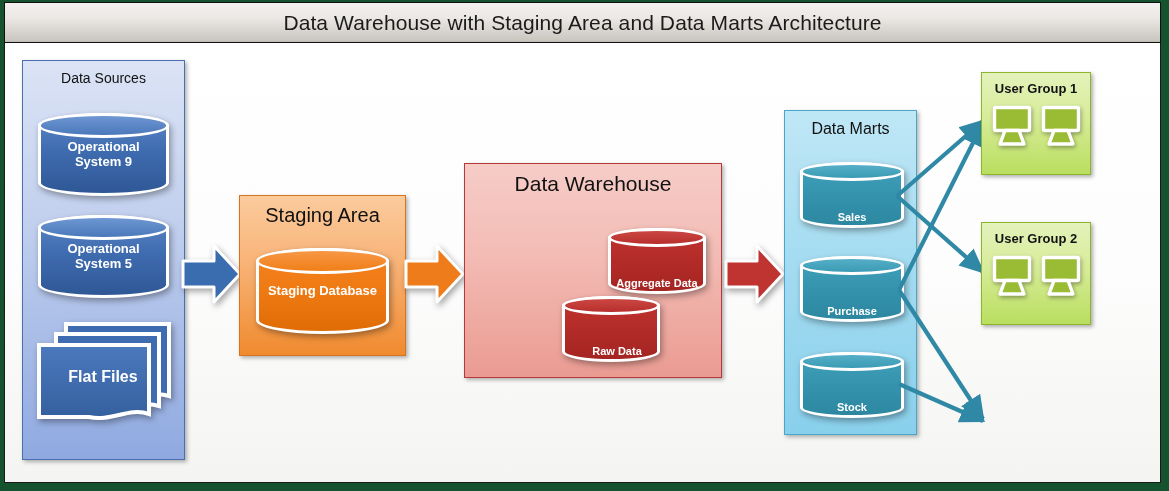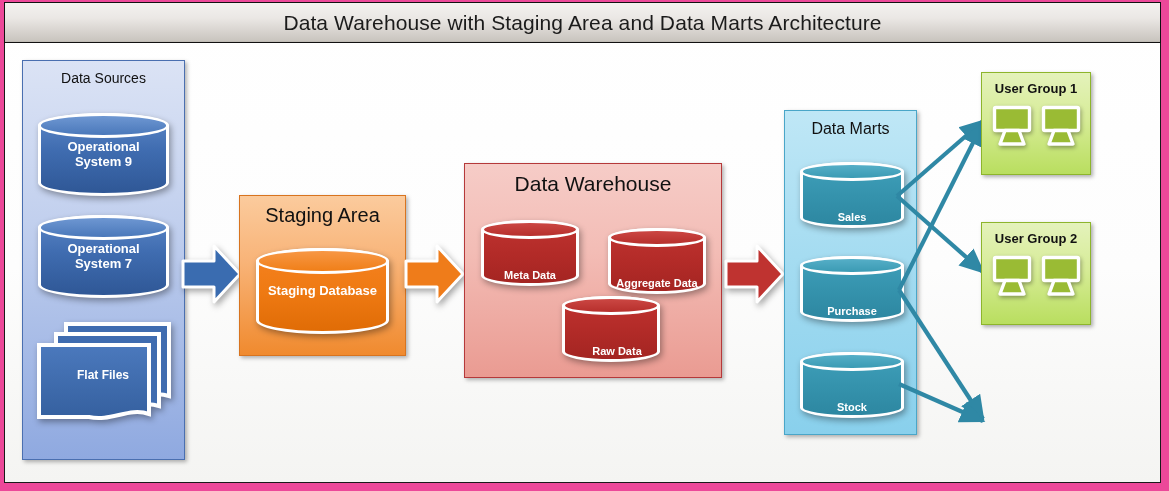--- a/index.html
+++ b/index.html
@@ -7,21 +7,21 @@
     padding: 0;
     background: #ffffff;
   }
   body {
     font-family: "Liberation Sans", sans-serif;
   }
   #canvas {
     position: relative;
     width: 1169px;
     height: 491px;
-    background: #ec4899;
+    background: #14532d;
     overflow: hidden;
   }
 
   
   .outer-frame {
     position: absolute;
     left: 4px;
     top: 2px;
     width: 1157px;
     height: 481px;
@@ -142,21 +142,21 @@
 
   
   .files-stack { position: absolute; filter: drop-shadow(2px 3px 3px rgba(0,0,0,0.35)); }
   .files-stack svg { display: block; }
   .files-label {
     position: absolute;
     width: 100%;
     text-align: center;
     color: #ffffff;
     font-weight: bold;
-    font-size: 12px;
+    font-size: 16px;
   }
 
   
   .arrow { position: absolute; filter: drop-shadow(2px 3px 3px rgba(0,0,0,0.35)); }
   .arrow svg { display: block; }
 
   
   .ugroup {
     position: absolute;
     box-sizing: border-box;
@@ -207,21 +207,21 @@
   <div class="cyl cyl-blue" style="left:38px; top:113px; width:131px; height:83px;">
     <div class="cyl-label lbl-big">
       <span>Operational</span><br>
       <span>System 9</span>
     </div>
   </div>
 
   <div class="cyl cyl-blue" style="left:38px; top:215px; width:131px; height:83px;">
     <div class="cyl-label lbl-big">
       <span>Operational</span><br>
-      <span>System 7</span>
+      <span>System 5</span>
     </div>
   </div>
 
   <div class="files-stack" style="left:33px; top:318px; width:140px; height:110px;">
     <svg width="140" height="110" viewBox="0 0 140 110">
       <g stroke="#ffffff" stroke-width="4" fill="#3f6cb0">
         <path d="M33,6 L136,6 L136,78 C118,72 101,84 82,80 L33,80 Z"></path>
         <path d="M23,16 L126,16 L126,88 C108,82 91,94 72,90 L23,90 Z"></path>
         <path d="M6,27 L116,27 L116,96 C96,89 78,104 56,99 L6,99 Z" fill="url(#ffgrad)"></path>
       </g>
@@ -252,23 +252,20 @@
   <div class="arrow" style="left:404px; top:243px;">
     <svg width="62" height="62" viewBox="0 0 62 62">
       <path d="M2,18 L33,18 L33,3 L59,31 L33,59 L33,44 L2,44 Z" fill="#ef7c1a" stroke="#ffffff" stroke-width="3" stroke-linejoin="round"></path>
     </svg>
   </div>
 
   <div class="panel panel-warehouse">
     <div class="panel-title">Data Warehouse</div>
   </div>
 
-  <div class="cyl cyl-red" style="left:481px; top:220px; width:98px; height:66px;">
-    <div class="cyl-label lbl-small">Meta Data</div>
-  </div>
 
   <div class="cyl cyl-red" style="left:608px; top:228px; width:98px; height:66px;">
     <div class="cyl-label lbl-small">Aggregate Data</div>
   </div>
 
   <div class="cyl cyl-red" style="left:562px; top:296px; width:98px; height:66px;padding-left:12px;">
     <div class="cyl-label lbl-small">Raw Data</div>
   </div>
 
   <div class="arrow" style="left:724px; top:243px;">

